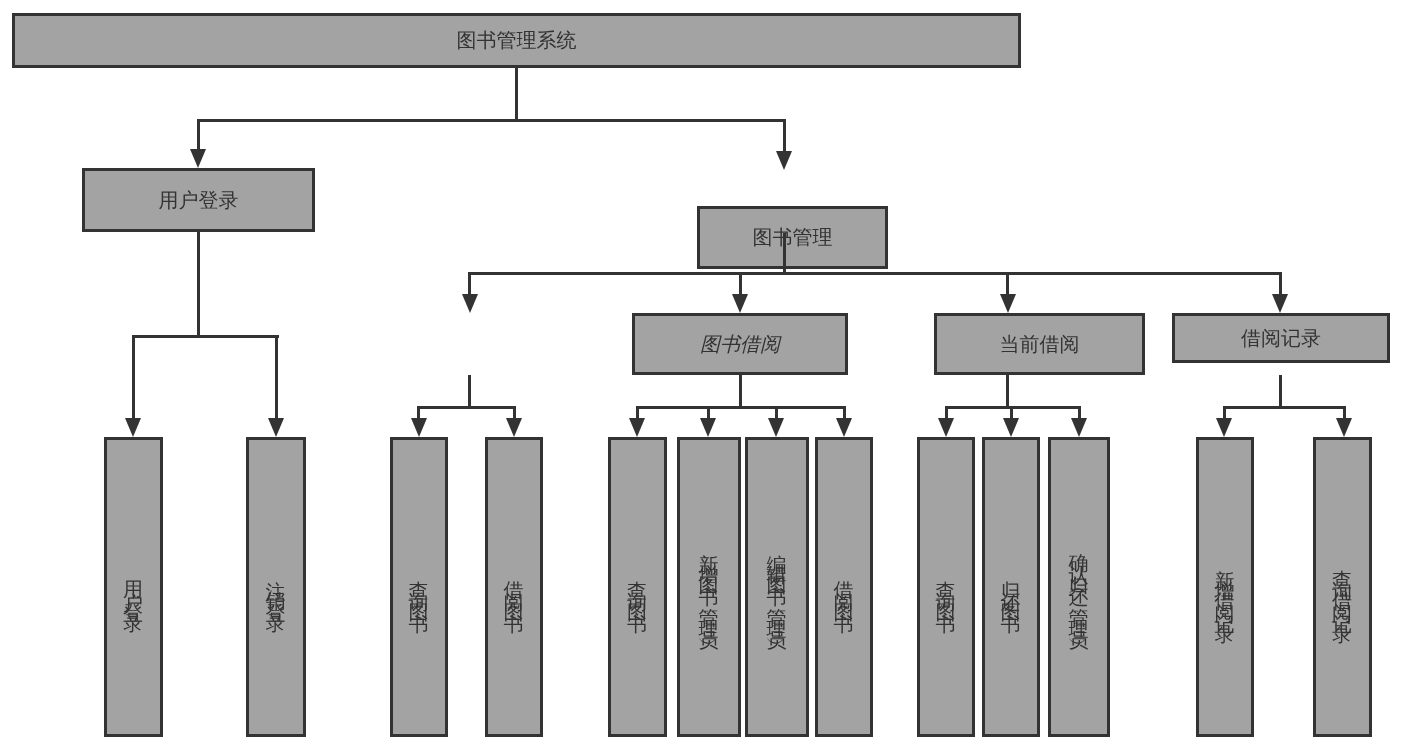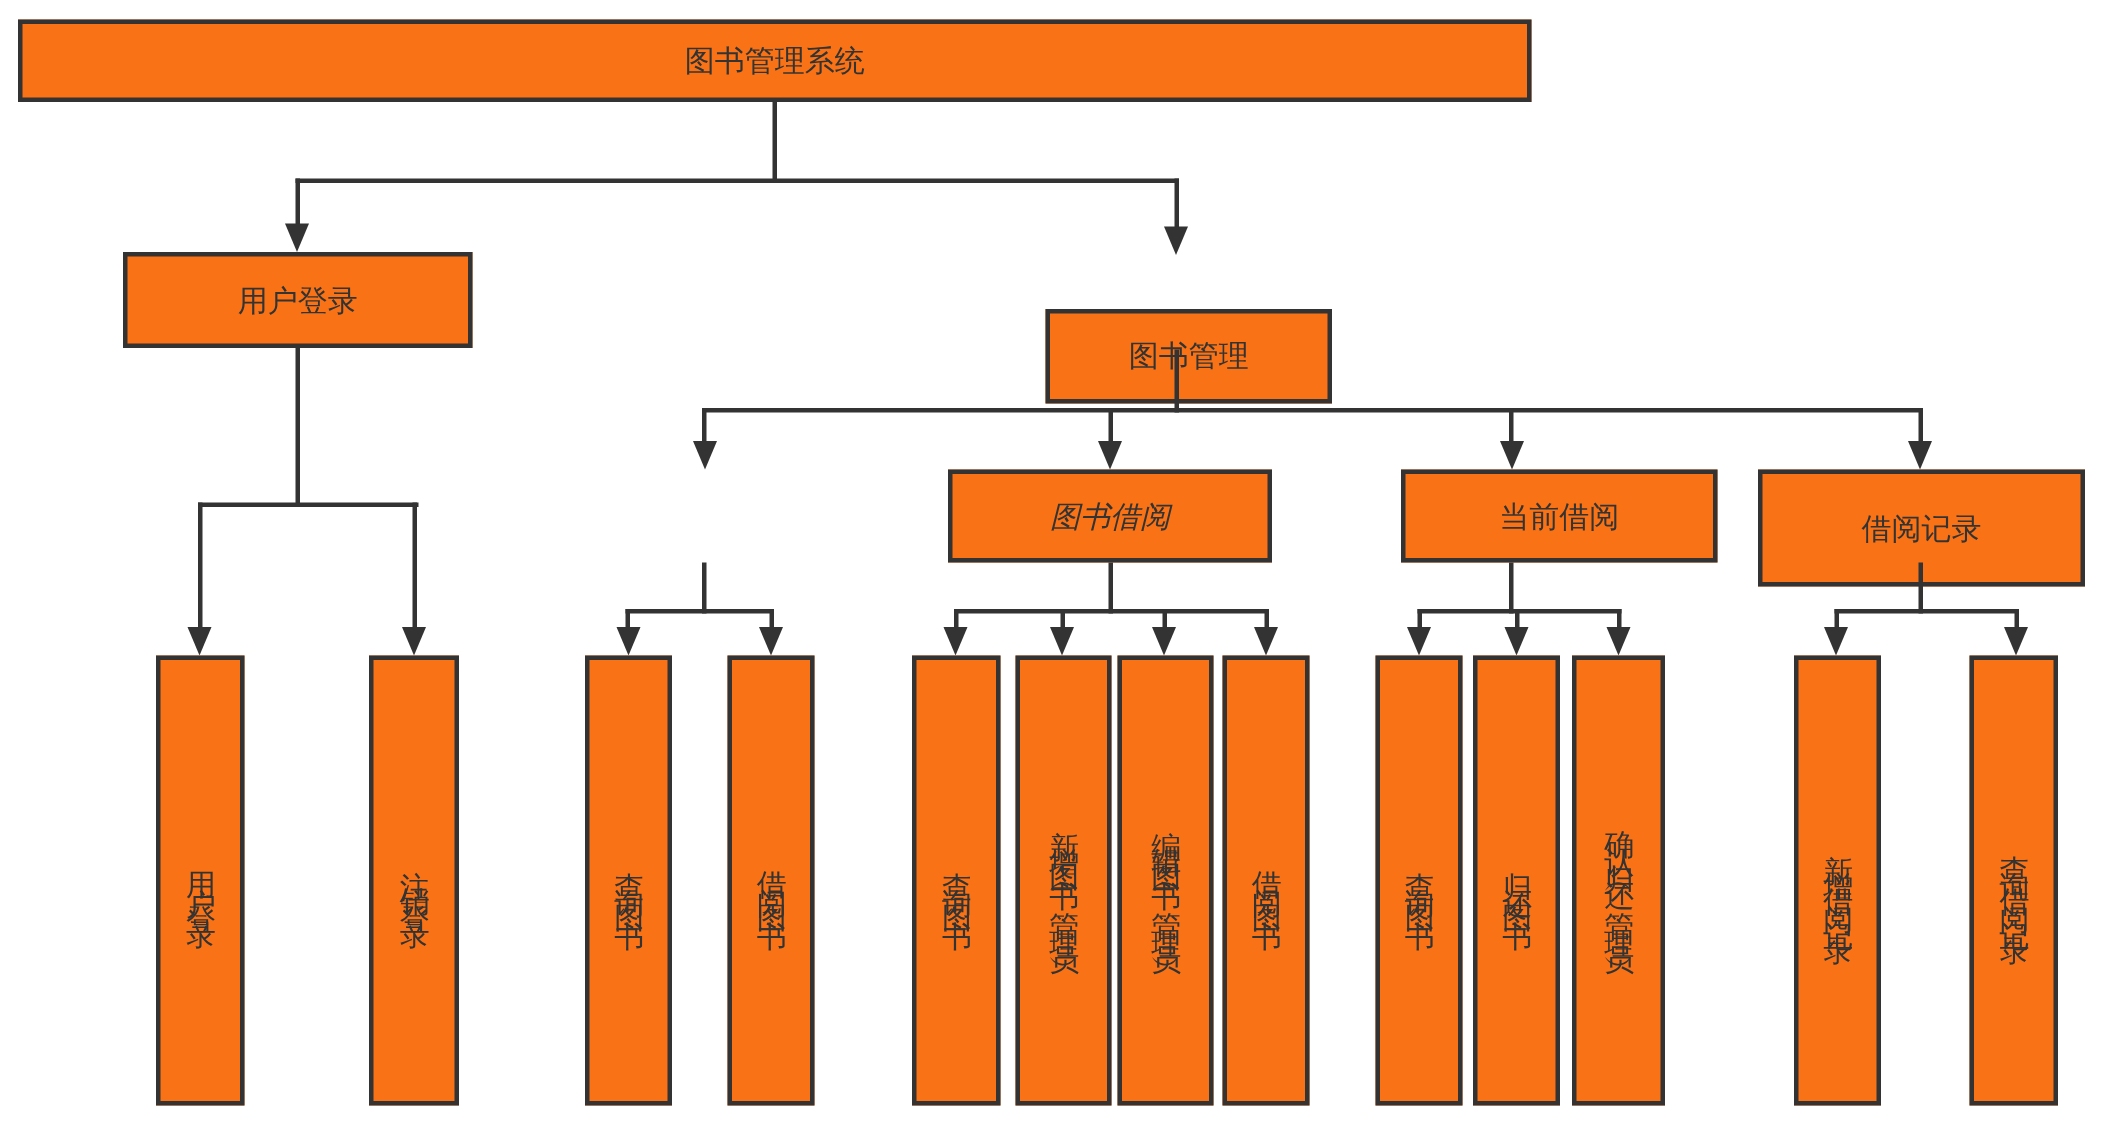--- a/index.html
+++ b/index.html
@@ -1,21 +1,21 @@
 <!DOCTYPE html>
 <html><head>
 <meta charset="utf-8">
 <style>
   html,body{margin:0;padding:0;background:#ffffff;}
   .stage{
     position:relative;width:1405px;height:747px;background:#ffffff;overflow:hidden;
     font-family:"Liberation Sans","DejaVu Sans",sans-serif;color:#333333;
   }
   .box{
-    position:absolute;border:3px solid #333333;background:#f97316;box-sizing:border-box;
+    position:absolute;border:3px solid #333333;background:#a3a3a3;box-sizing:border-box;
     display:flex;align-items:center;justify-content:center;
   }
   .box .lbl{font-size:20px;color:#333333;white-space:nowrap;}
   .vbox .lbl{
     writing-mode:vertical-lr;text-orientation:mixed;letter-spacing:11px;
     font-size:20px;line-height:1;white-space:nowrap;
   }
   .vl{position:absolute;width:3px;background:#333333;}
   .hl{position:absolute;height:3px;background:#333333;}
   .ah{
@@ -68,21 +68,21 @@
   <div class="ah" style="left:1000px;top:294px;"></div>
   <div class="vl" style="left:1279px;top:272px;height:26px;"></div>
   <div class="ah" style="left:1272px;top:294px;"></div>
 
   <div class="box" style="left:632px;top:313px;width:216px;height:62px;font-style:italic;">
     <span class="lbl">图书借阅</span>
   </div>
   <div class="box" style="left:902px;top:313px;width:211px;height:62px;margin-left:32px;">
     <span class="lbl">当前借阅</span>
   </div>
-  <div class="box" style="left:1172px;top:313px;width:218px;height:78px;justify-content:center;">
+  <div class="box" style="left:1172px;top:313px;width:218px;height:50px;justify-content:center;">
     <span class="lbl">借阅记录</span>
   </div>
 
   <div class="vl" style="left:468px;top:375px;height:34px;"></div>
   <div class="hl" style="left:417px;top:406px;width:99px;"></div>
   <div class="vl" style="left:417px;top:406px;height:17px;"></div>
   <div class="ah" style="left:411px;top:418px;"></div>
   <div class="vl" style="left:513px;top:406px;height:17px;"></div>
   <div class="ah" style="left:506px;top:418px;"></div>
 

